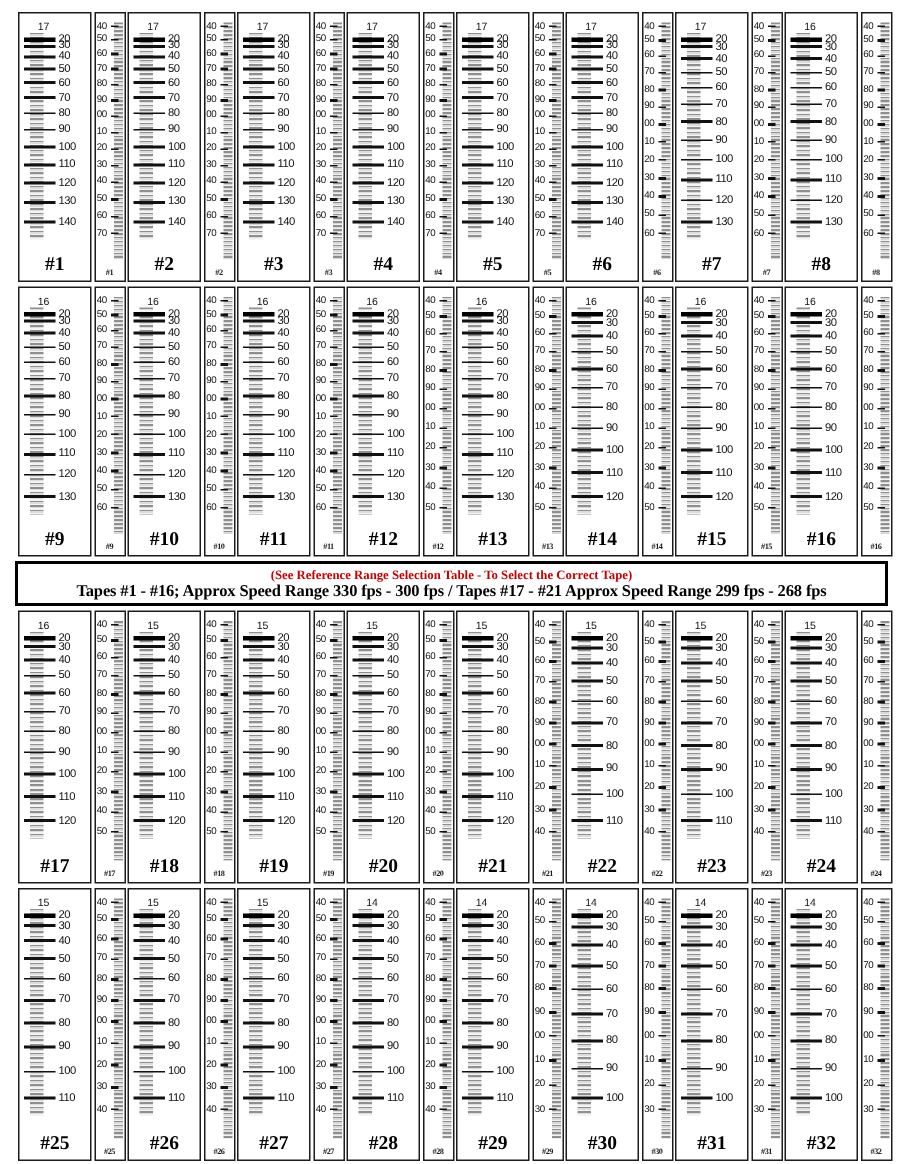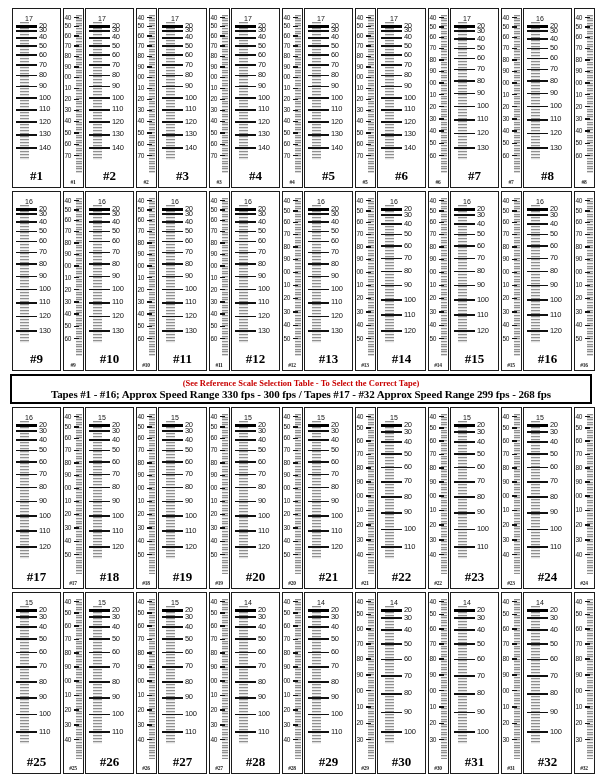--- a/index.html
+++ b/index.html
@@ -1042,22 +1042,22 @@
           <div class="etick" style="top: 117.111px;"></div>
           <span class="elabel" style="top: 127.002px;">40</span>
           <div class="etick" style="top: 130.502px;"></div>
           <span class="elabel" style="top: 140.5px;">50</span>
           <div class="etick" style="top: 144px;"></div>
         </div>
         <div class="tinylabel">#16</div>
       </div>
     </div>
   <div class="banner">
-    <div class="l1">(See Reference Scale Selection Table - To Select the Correct Tape)</div>
-    <div class="l2">Tapes #1 - #16; Approx Speed Range 330 fps - 300 fps / Tapes #17 - #32 Approx Speed Range 299 fps - 268 fps</div>
+    <div class="l1">(See Reference Range Selection Table - To Select the Correct Tape)</div>
+    <div class="l2">Tapes #1 - #16; Approx Speed Range 330 fps - 300 fps / Tapes #17 - #21 Approx Speed Range 299 fps - 268 fps</div>
   </div>
   <div class="tape-row tall">
       <div class="cell main">
         <div class="topnum">16</div>
         <div class="scale">
           <div class="band" style="top: -1px; height: 138px;"></div>
           <div class="mtick first" style="top: 2px;"></div>
           <span class="mlabel" style="top: -1.5px;">20</span>
           <div class="mtick" style="top: 8.11448px;"></div>
           <span class="mlabel" style="top: 4.61448px;">30</span>

